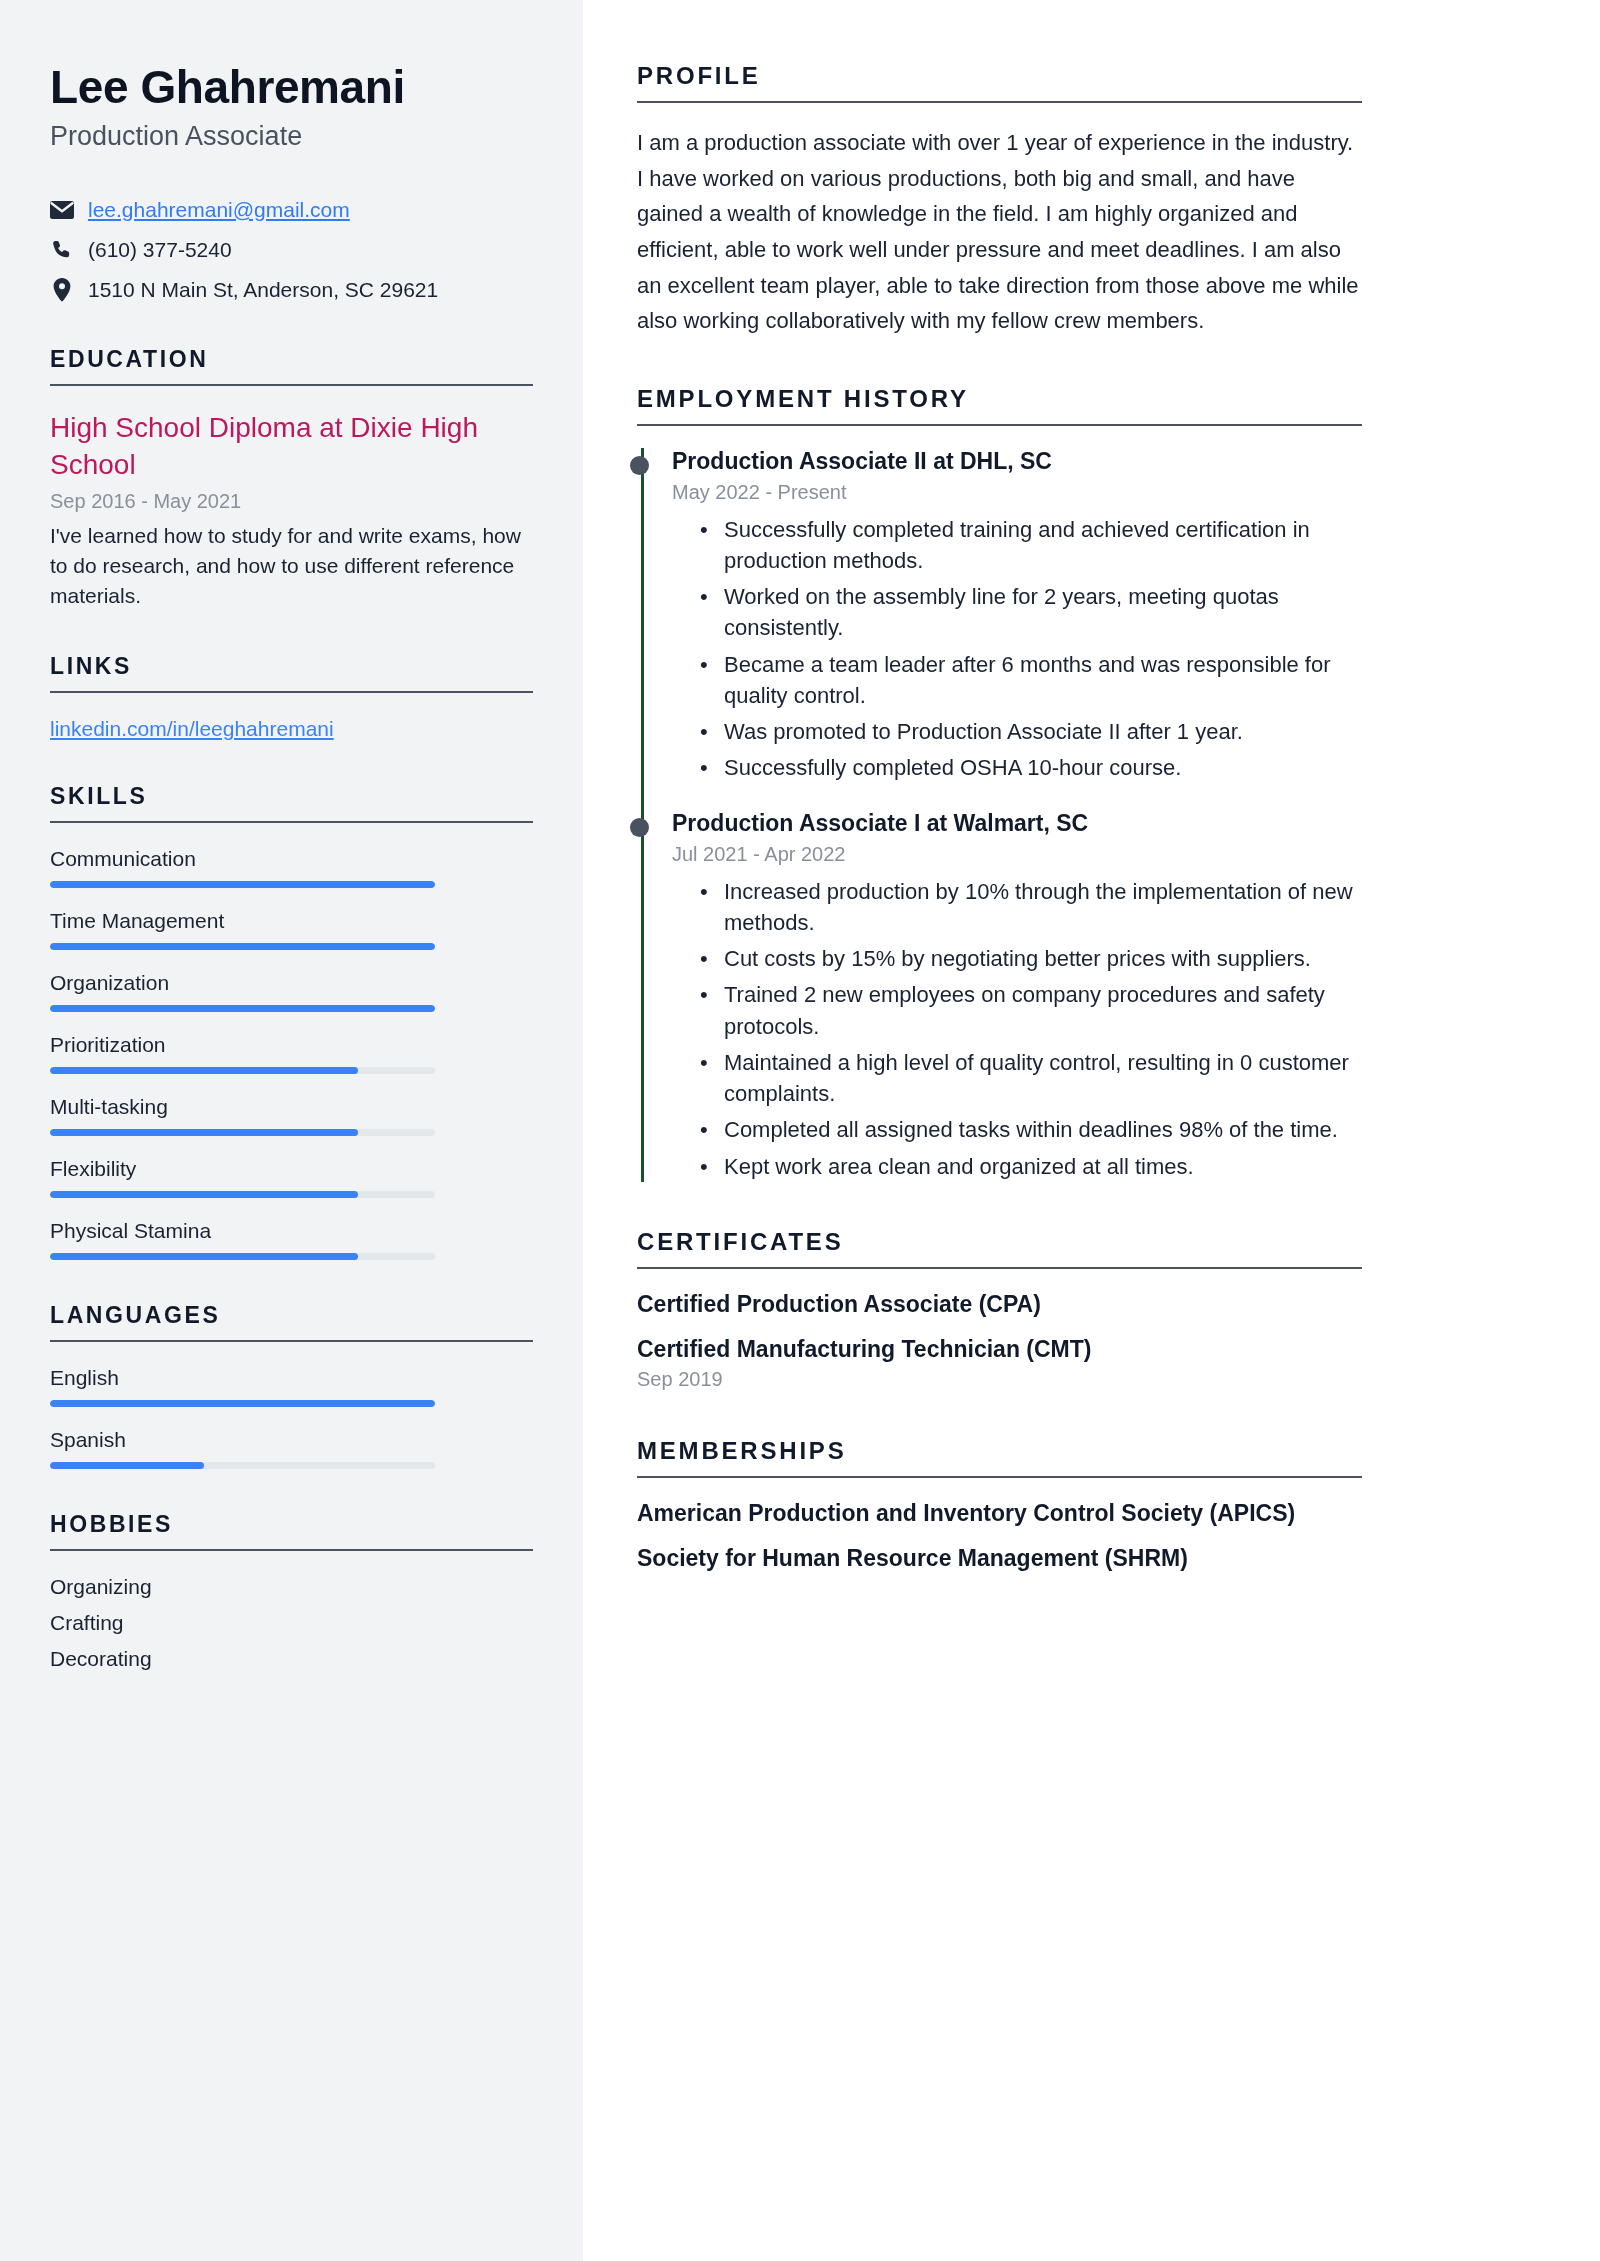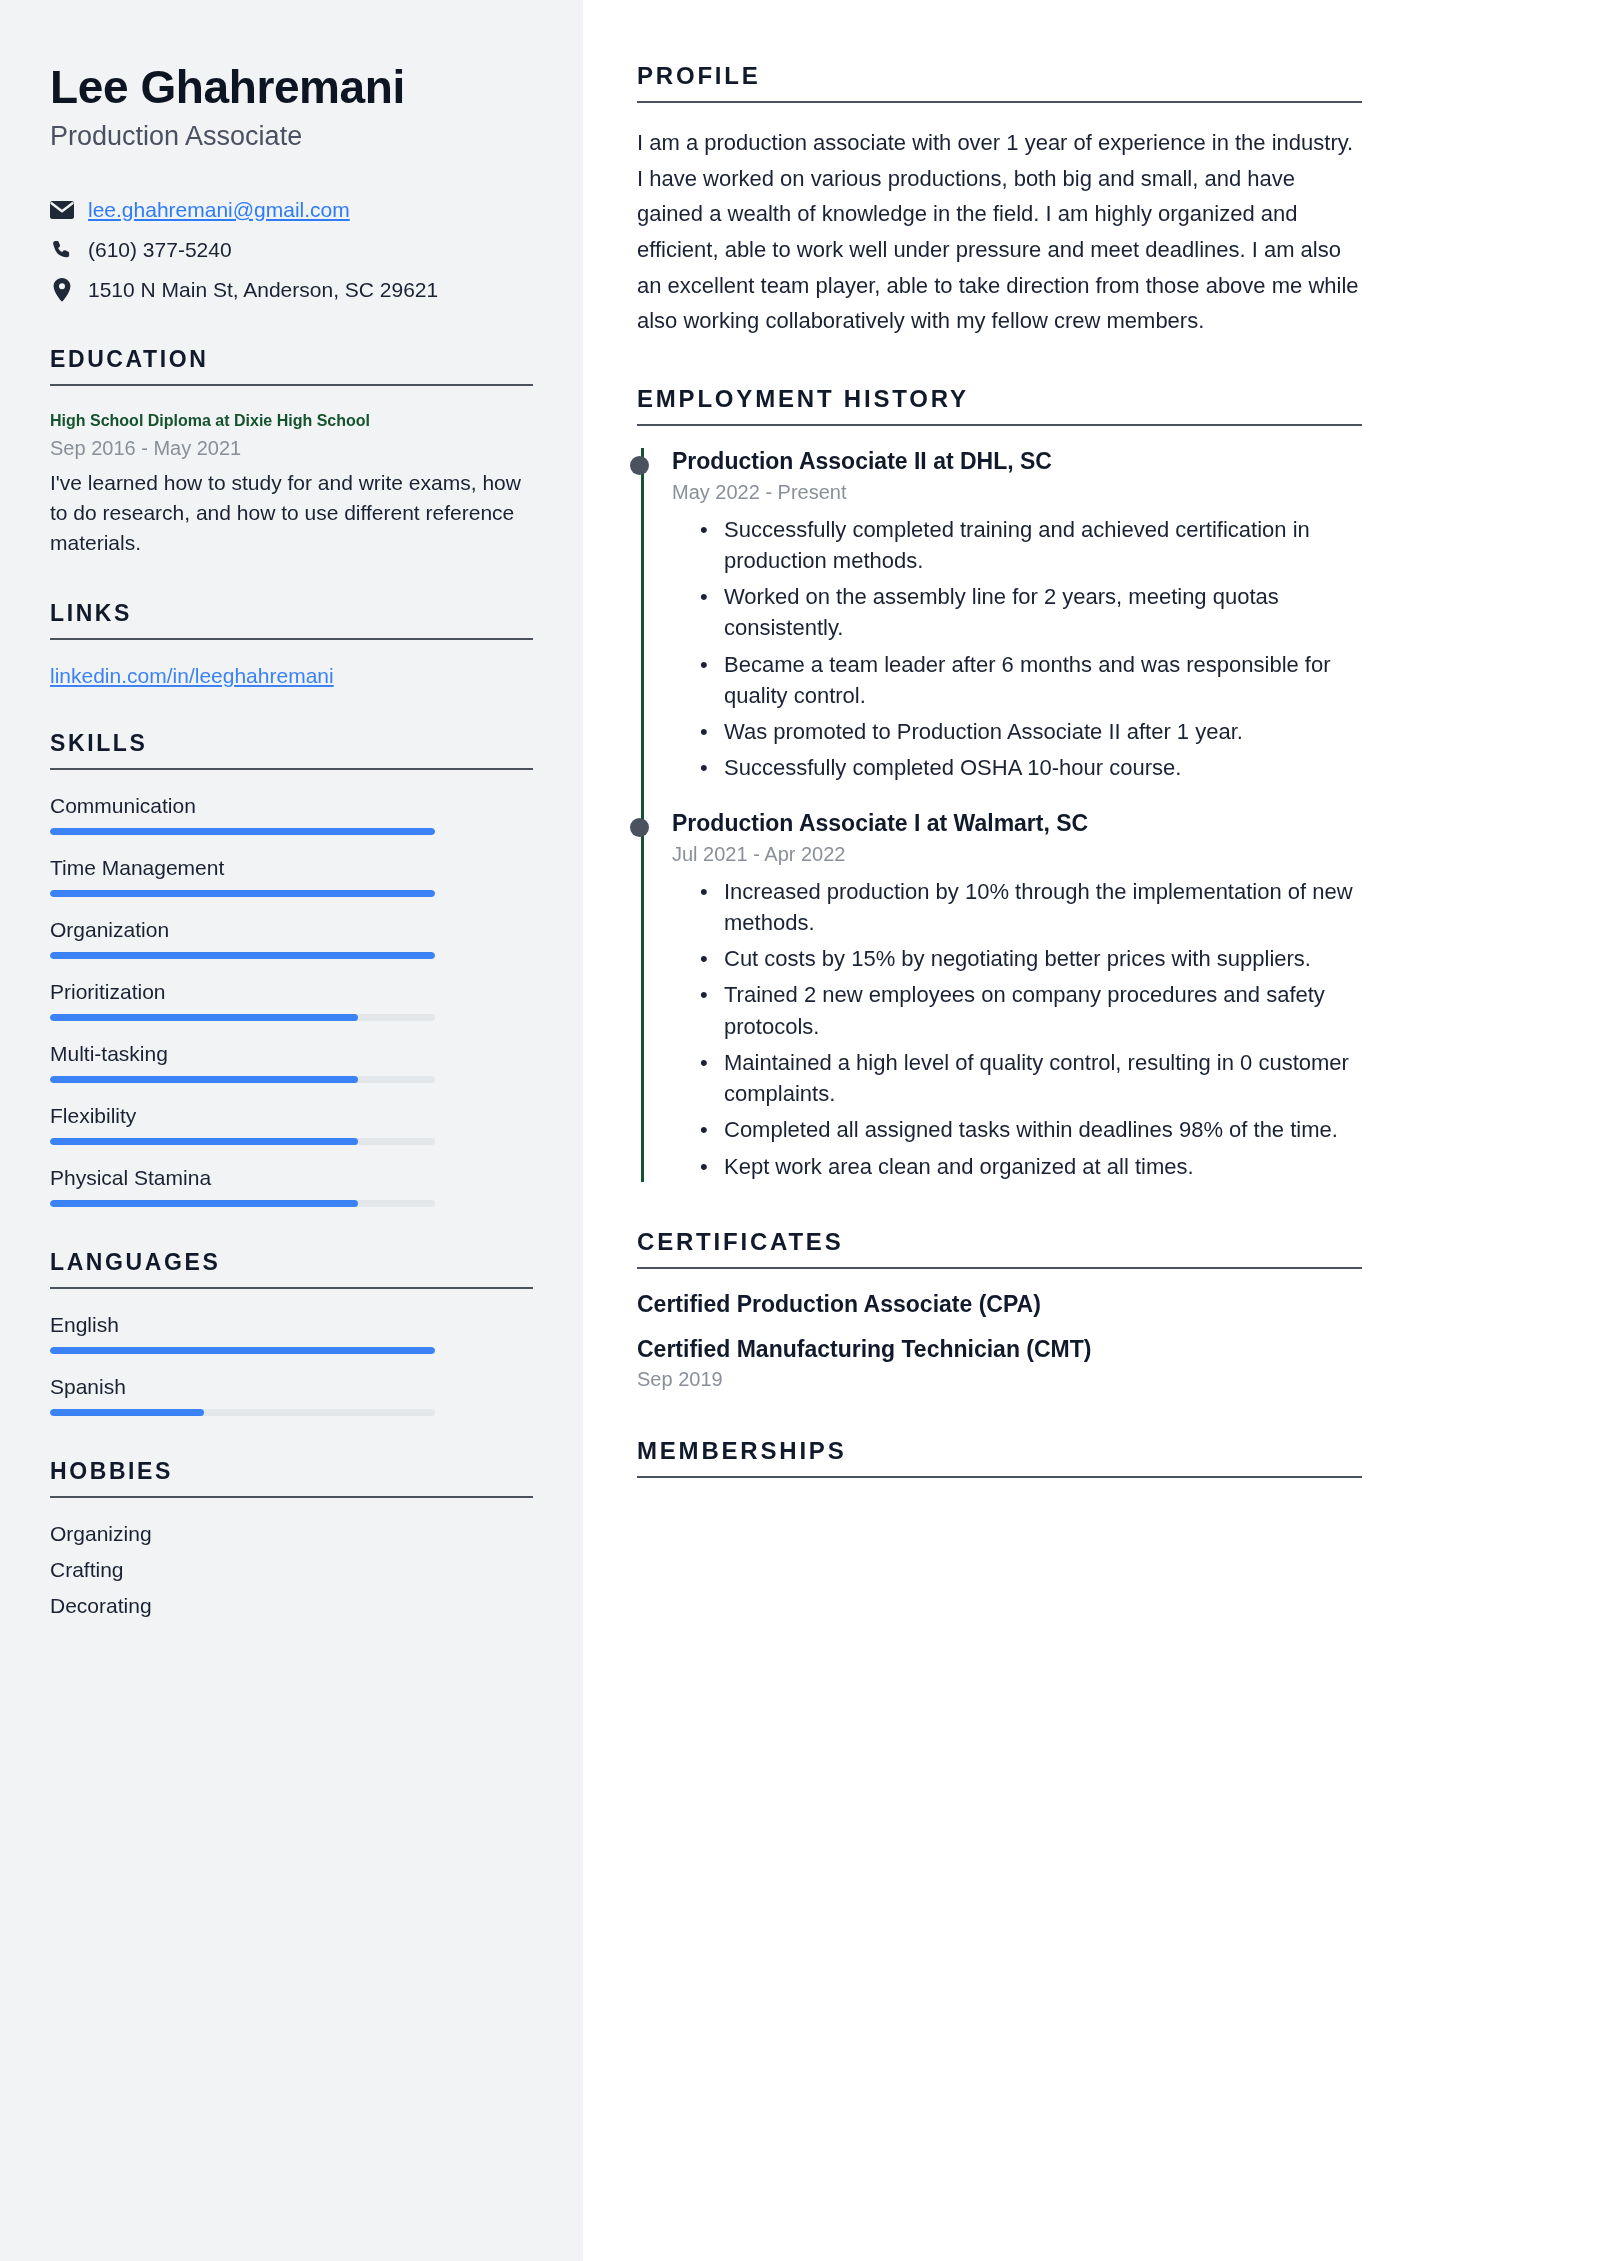--- a/index.html
+++ b/index.html
@@ -68,23 +68,23 @@
     font-size: 23px;
     font-weight: 700;
     letter-spacing: 2.6px;
     color: #111a2b;
     padding-bottom: 11px;
     border-bottom: 2px solid #4a5260;
     margin-bottom: 24px;
   }
 
   .edu-title {
-    font-size: 16px;
-    font-weight: 700;
-    color: #14532d;
+    font-size: 28px;
+    font-weight: 400;
+    color: #be185d;
     line-height: 1.32;
   }
   .edu-date {
     font-size: 20px;
     color: #8a9099;
     margin-top: 6px;
   }
   .edu-desc {
     font-size: 21px;
     color: #1a2233;
@@ -394,16 +394,20 @@
           </div>
           <div class="cert-item">
             <div class="cert-title">Certified Manufacturing Technician (CMT)</div>
             <div class="cert-date">Sep 2019</div>
           </div>
         </div>
     </section>
 
     <section class="main-section">
       <div class="main-head">MEMBERSHIPS</div>
+      <div id="memberships-list">
+          <div class="member-item">American Production and Inventory Control Society (APICS)</div>
+          <div class="member-item">Society for Human Resource Management (SHRM)</div>
+        </div>
     </section>
 
   </main>
 </div>
 
 </body></html>

